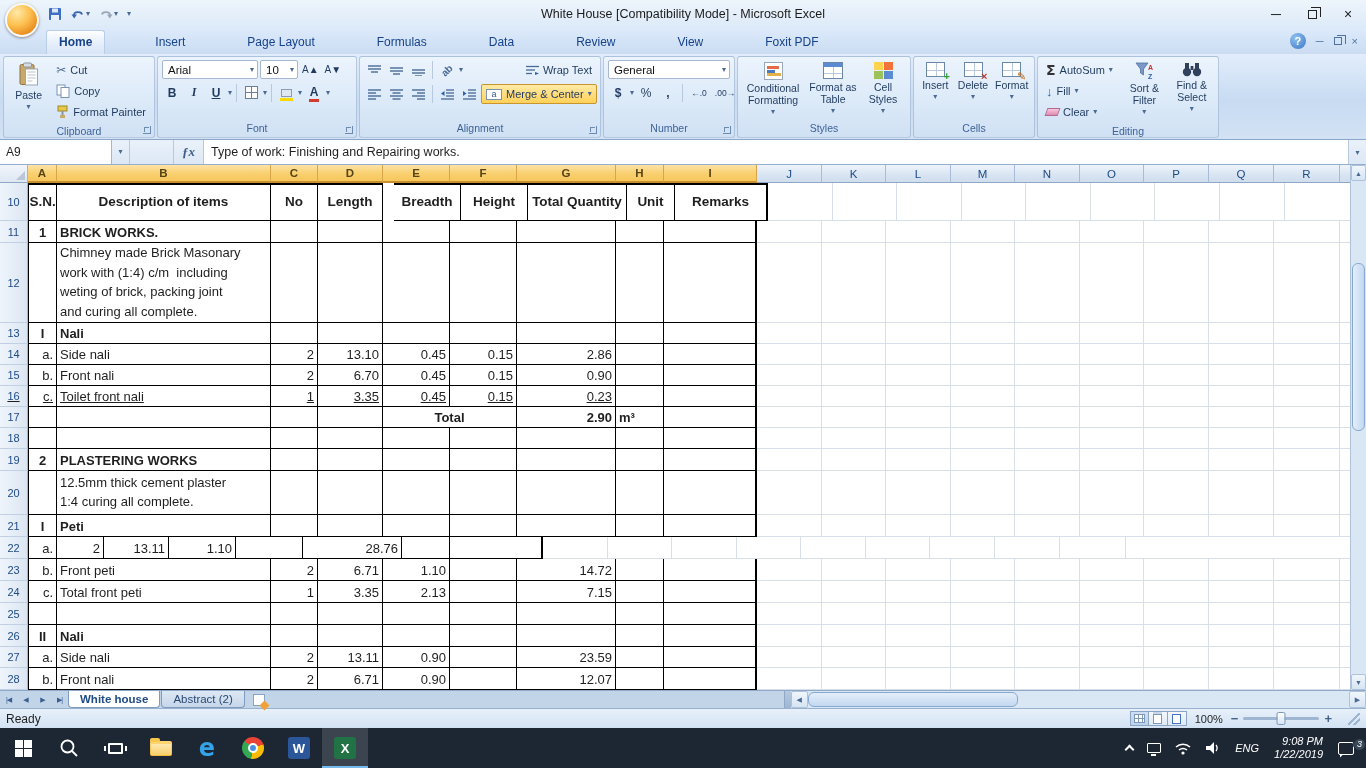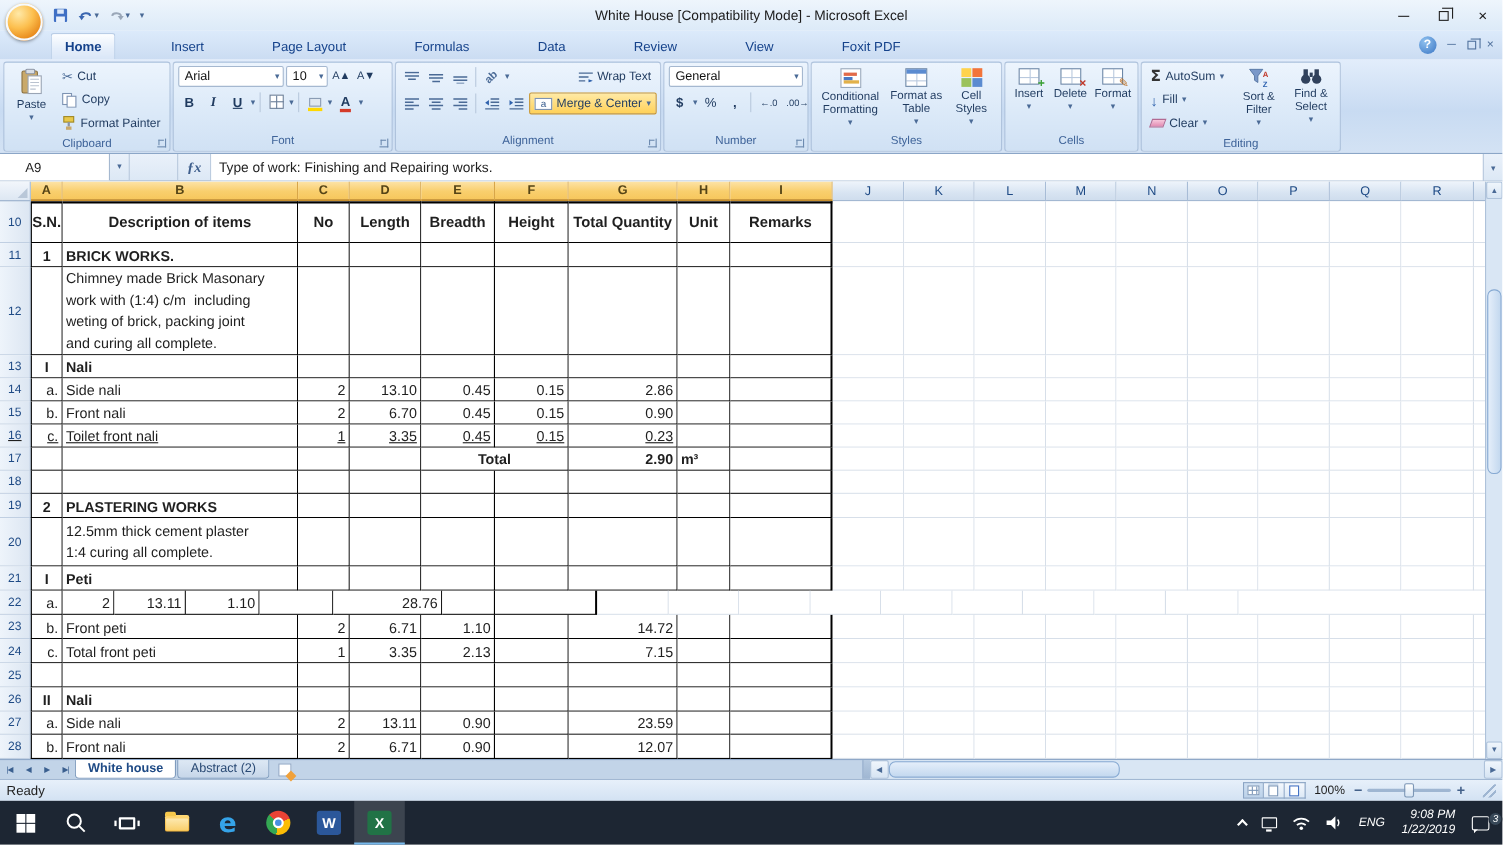--- a/index.html
+++ b/index.html
@@ -72,21 +72,21 @@
 .ic-cs{width:19px;height:17px;display:grid;grid-template-columns:9px 9px;grid-template-rows:8px 8px;gap:1px;}
 .ic-cs i{display:block;}
 .ic-cells{width:19px;height:15px;border:1px solid #6b87a8;background:
  linear-gradient(#b9c9de,#b9c9de) 0 7px/100% 1px no-repeat,
  linear-gradient(#b9c9de,#b9c9de) 9px 0/1px 100% no-repeat,#fff;position:relative;}
 .ic-cells .mark{position:absolute;right:-6px;bottom:-6px;font-weight:bold;font-size:11px;line-height:11px;}
 .dec-btn{font-size:8.5px;min-width:24px;color:#1f3a5f;}
 
 
 .fbar{height:25px;background:linear-gradient(#eaf1fa,#dce8f5);display:flex;align-items:stretch;border-bottom:1px solid #96adcb;}
-.namebox{width:100px;background:#fff;border-right:1px solid #a5b8d0;display:flex;align-items:center;padding:0 23px;font-size:12px;}
+.namebox{width:112px;background:#fff;border-right:1px solid #a5b8d0;display:flex;align-items:center;padding:0 6px;font-size:12px;}
 .nb-arrow{width:18px;display:flex;align-items:center;justify-content:center;border-right:1px solid #b9c9dd;}
 .fgrip{width:44px;border-right:1px solid #b9c9dd;}
 .fx{width:30px;display:flex;align-items:center;justify-content:center;border-right:1px solid #b9c9dd;font-family:"Liberation Serif",serif;font-style:italic;font-weight:bold;font-size:13px;color:#3e5e8c;}
 .fcontent{flex:1;background:#fff;display:flex;align-items:center;padding:0 7px;font-size:12.5px;white-space:nowrap;overflow:hidden;}
 .fexpand{width:18px;display:flex;align-items:center;justify-content:center;background:linear-gradient(#eaf1fa,#dce8f5);border-left:1px solid #b9c9dd;color:#4a6a96;font-size:8px;}
 
 
 .gridwrap{height:525px;position:relative;background:#fff;overflow:hidden;}
 .chead{display:flex;height:18px;margin-right:16px;}
 .chead>div{flex:0 0 auto;}
@@ -597,21 +597,21 @@
       <div class="colh" style="width: 66px;">R</div>
       <div class="colh fillx"></div>
     </div>
   <div class="rows">
       <div class="grow" style="height: 38px;">
         <div class="rowh">10</div>
         <div class="tcell colA hc" style="width: 29px;">S.N.</div>
         <div class="tcell hc" style="width: 214px;">Description of items</div>
         <div class="tcell hc" style="width: 47px;">No</div>
         <div class="tcell hc" style="width: 65px;">Length</div>
-        <div class="tcell hc" style="width: 67px;">Breadth</div>
+        <div class="tcell hc" style="width: 67px; margin-left: 11px;">Breadth</div>
         <div class="tcell hc" style="width: 67px;">Height</div>
         <div class="tcell hc" style="width: 99px;">Total Quantity</div>
         <div class="tcell hc" style="width: 48px;">Unit</div>
         <div class="tcell colI hc" style="width: 93px;">Remarks</div>
         <div class="gcell" style="width: 65px;"></div>
         <div class="gcell" style="width: 64px;"></div>
         <div class="gcell" style="width: 65px;"></div>
         <div class="gcell" style="width: 64px;"></div>
         <div class="gcell" style="width: 65px;"></div>
         <div class="gcell" style="width: 64px;"></div>

